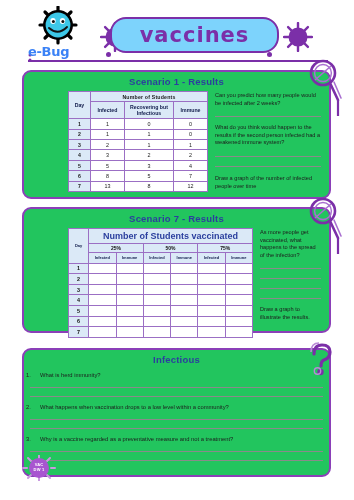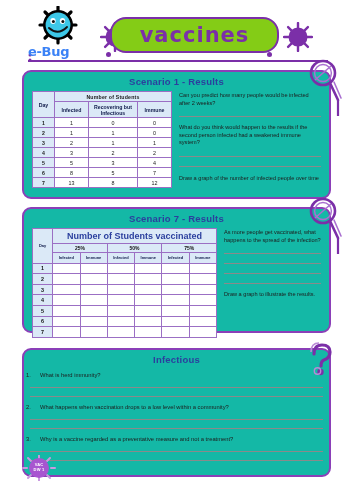--- a/index.html
+++ b/index.html
@@ -12,34 +12,34 @@
 
   
   .header{position:absolute;left:0;top:0;width:354px;height:62px;}
   .logo{position:absolute;left:28px;top:6px;width:74px;height:54px;}
   .logo-bug{position:absolute;left:8px;top:0px;width:44px;height:40px;}
   .logo-text{position:absolute;left:0px;top:38px;font-size:13px;font-weight:bold;
     color:#3b82f6;letter-spacing:-0.3px;font-family:"DejaVu Sans",sans-serif;}
   .logo-dots{position:absolute;left:0px;top:42px;width:7px;height:8px;}
 
   .title-box{position:absolute;left:110px;top:17px;width:165px;height:32px;
-    border:2.5px solid #7b2fa8;border-radius:16px;background:#84cc16;}
+    border:2.5px solid #7b2fa8;border-radius:16px;background:#7dd3fc;}
   .title-text{position:absolute;left:0;top:0;width:165px;height:32px;
     display:flex;align-items:center;justify-content:center;
     font-family:"DejaVu Sans",sans-serif;font-weight:bold;font-size:21px;
     color:#7b2fa8;letter-spacing:1px;}
   .germ-spikes{position:absolute;}
   .hdr-rule{position:absolute;left:28px;top:60px;width:300px;height:2px;background:#7b2fa8;}
   .mini-dot{position:absolute;width:5px;height:5px;border-radius:50%;background:#7b2fa8;}
 
   
-  .panel{position:absolute;border:2px solid #8b3fb8;border-radius:9px;background:#14b8a6;}
+  .panel{position:absolute;border:2px solid #8b3fb8;border-radius:9px;background:#22c55e;}
   .panel-title{text-align:center;color:#2b3f9e;font-weight:bold;font-size:9.5px;
     letter-spacing:0.2px;margin-top:4px;}
-  .panel-body{display:flex;padding:4px 8px 6px 8px;gap:7px;}
+  .panel-body{display:flex;padding:4px 8px 6px 8px;gap:7px;margin-left:36px;}
 
   
   table{border-collapse:collapse;}
   .tbl1{width:140px;}
   .tbl1 td,.tbl1 th{border:1px solid #9b6fc4;font-size:5.2px;text-align:center;
     color:#1a1a1a;padding:0;height:9px;}
   .tbl1 .hd{background:#dbe9f7;font-weight:bold;color:#0f1a4a;}
   .th-big{background:#dbe9f7;color:#2b3f9e;font-weight:bold;font-size:8.5px;height:13px;
     letter-spacing:0.2px;}
   .tbl1 td.val{background:#fff;font-size:5.4px;}

